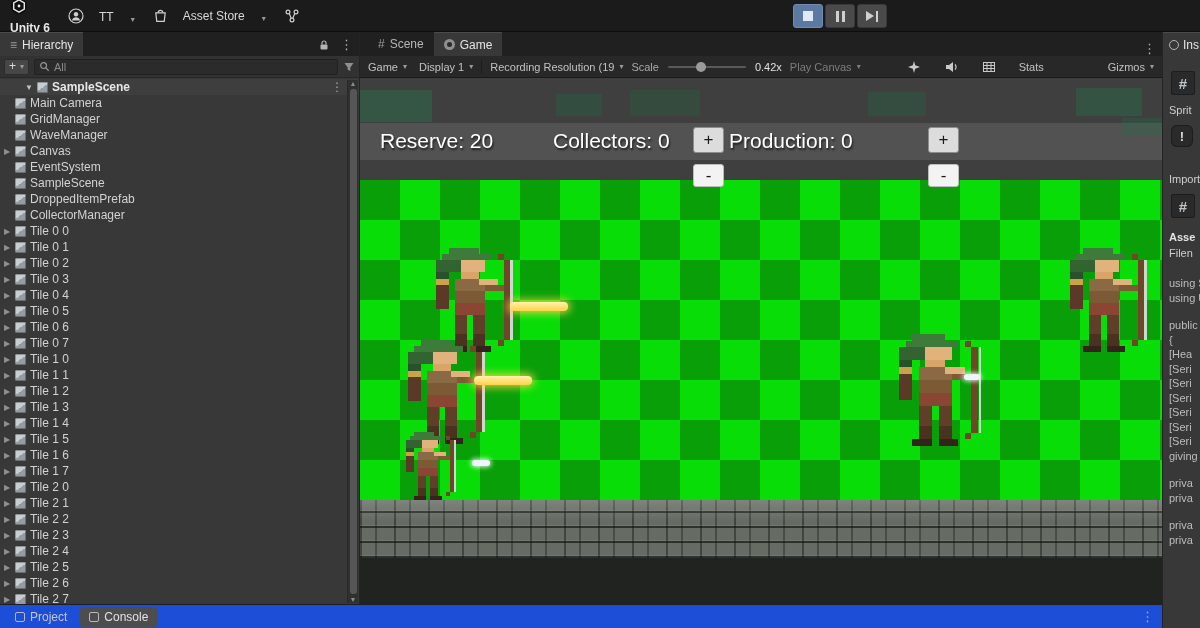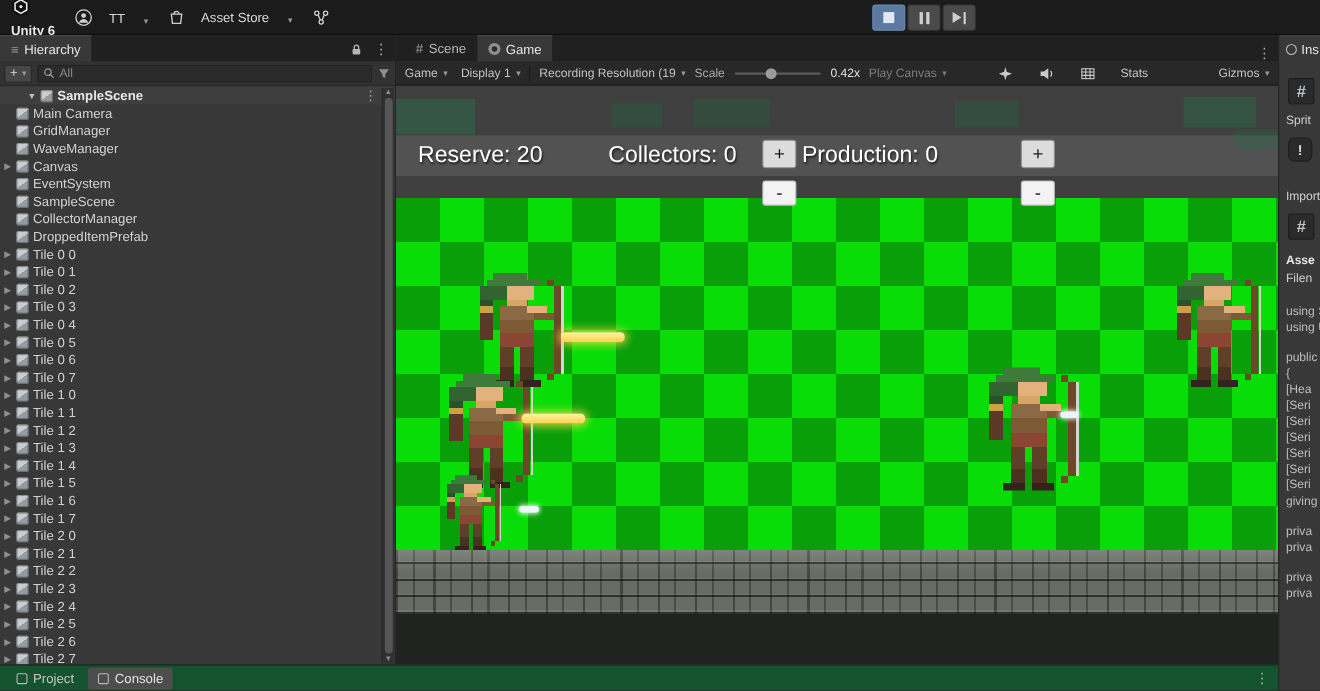--- a/index.html
+++ b/index.html
@@ -96,21 +96,21 @@
   .insp-body{padding:6px 0 0 6px;overflow:hidden;white-space:nowrap;}
   .insp-badge{width:24px;height:24px;background:#2a2a2a;border-radius:3px;color:#b9c4cc;font-weight:bold;font-size:15px;
               display:flex;align-items:center;justify-content:center;margin:9px 0 9px 2px;box-shadow:inset 0 0 0 1px #1d1d1d;}
   .insp-badge.warn{border-radius:6px;color:#dcdcdc;font-size:13px;width:22px;height:22px;}
   .insp-label{font-size:11px;color:#cfcfcf;margin:4px 0;}
   .insp-head{font-size:11px;font-weight:bold;color:#e4e4e4;margin:13px 0 3px;}
   .insp-code{font-size:11px;color:#bdbdbd;margin:0;line-height:14.5px;}
   .insp-gap{height:13px;}
 
   
-  .bottombar{position:absolute;left:0;bottom:0;width:1162px;height:24px;background:#14532d;border-top:1px solid #1e1e1e;
+  .bottombar{position:absolute;left:0;bottom:0;width:1162px;height:24px;background:#1d4ed8;border-top:1px solid #1e1e1e;
              display:flex;align-items:center;font-size:12px;justify-content:center;}
   .btab{display:flex;align-items:center;gap:5px;height:20px;margin:0 2px;padding:0 9px;border-radius:3px;color:#c6c6c6;cursor:default;}
   .btab:first-child{margin-left:6px;}
   .btab.active{background:#4d4d4d;color:#e2e2e2;}
   .mini-box{width:10px;height:10px;border:1.3px solid #b9b9b9;border-radius:2px;}
   .bb-kebab{margin-left:auto;color:#b0b0b0;padding:0 8px;font-size:13px;}
 
   svg{flex:none;}
 </style>
 </head>
@@ -265,26 +265,26 @@
             <span class="hlab">EventSystem</span>
           </div>
           <div class="hrow">
             <span class="tri"></span>
             <span class="cube"></span>
             <span class="hlab">SampleScene</span>
           </div>
           <div class="hrow">
             <span class="tri"></span>
             <span class="cube"></span>
+            <span class="hlab">DroppedItemPrefab</span>
+          </div>
+          <div class="hrow">
+            <span class="tri"></span>
+            <span class="cube"></span>
             <span class="hlab">CollectorManager</span>
-          </div>
-          <div class="hrow">
-            <span class="tri"></span>
-            <span class="cube"></span>
-            <span class="hlab">DroppedItemPrefab</span>
           </div>
           <div class="hrow">
             <span class="tri">▶</span>
             <span class="cube"></span>
             <span class="hlab">Tile 0 0</span>
           </div>
           <div class="hrow">
             <span class="tri">▶</span>
             <span class="cube"></span>
             <span class="hlab">Tile 0 1</span>

